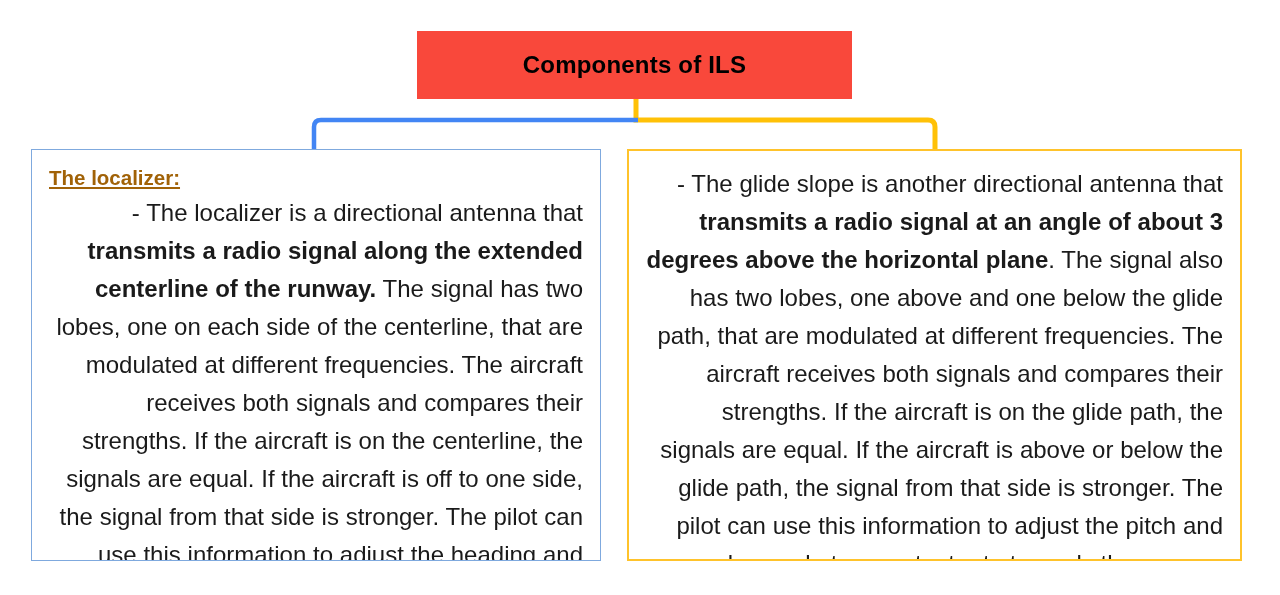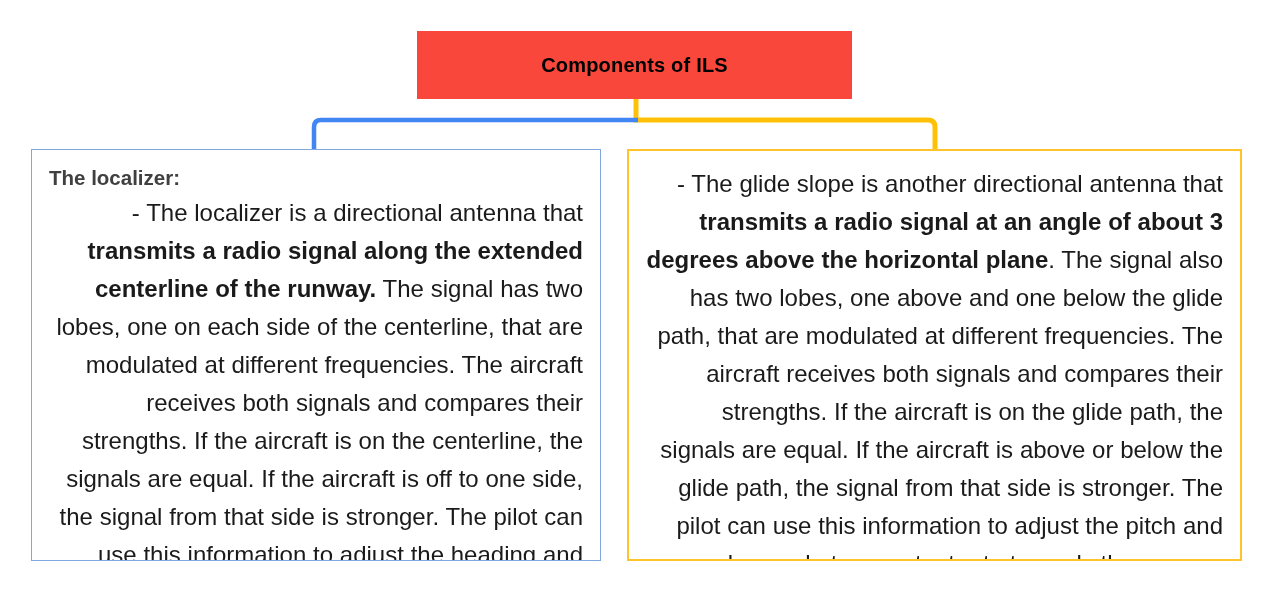--- a/index.html
+++ b/index.html
@@ -28,21 +28,21 @@
     top: 31px;
     width: 435px;
     height: 68px;
     background: #F9483B;
     display: flex;
     align-items: center;
     justify-content: center;
     box-sizing: border-box;
   }
   .title-text {
-    font-size: 20px;
+    font-size: 24px;
     font-weight: bold;
     color: #000000;
     letter-spacing: 0.2px;
     line-height: 1;
     text-align: center;
   }
 
   
   .connectors {
     position: absolute;
@@ -70,21 +70,22 @@
   }
   .panel-right {
     left: 627px;
     width: 615px;
     border: 2px solid #FFC32B;
   }
 
   .panel-heading {
     font-size: 20.5px;
     font-weight: bold;
-    color: #404040;
+    color: #a16207;
+    text-decoration: underline;
     text-underline-offset: 2px;
     margin: 0 0 2px 0;
     line-height: 1.35;
     display: block;
   }
 
   .panel-body {
     font-size: 24px;
     color: #1a1a1a;
     line-height: 1.585;

